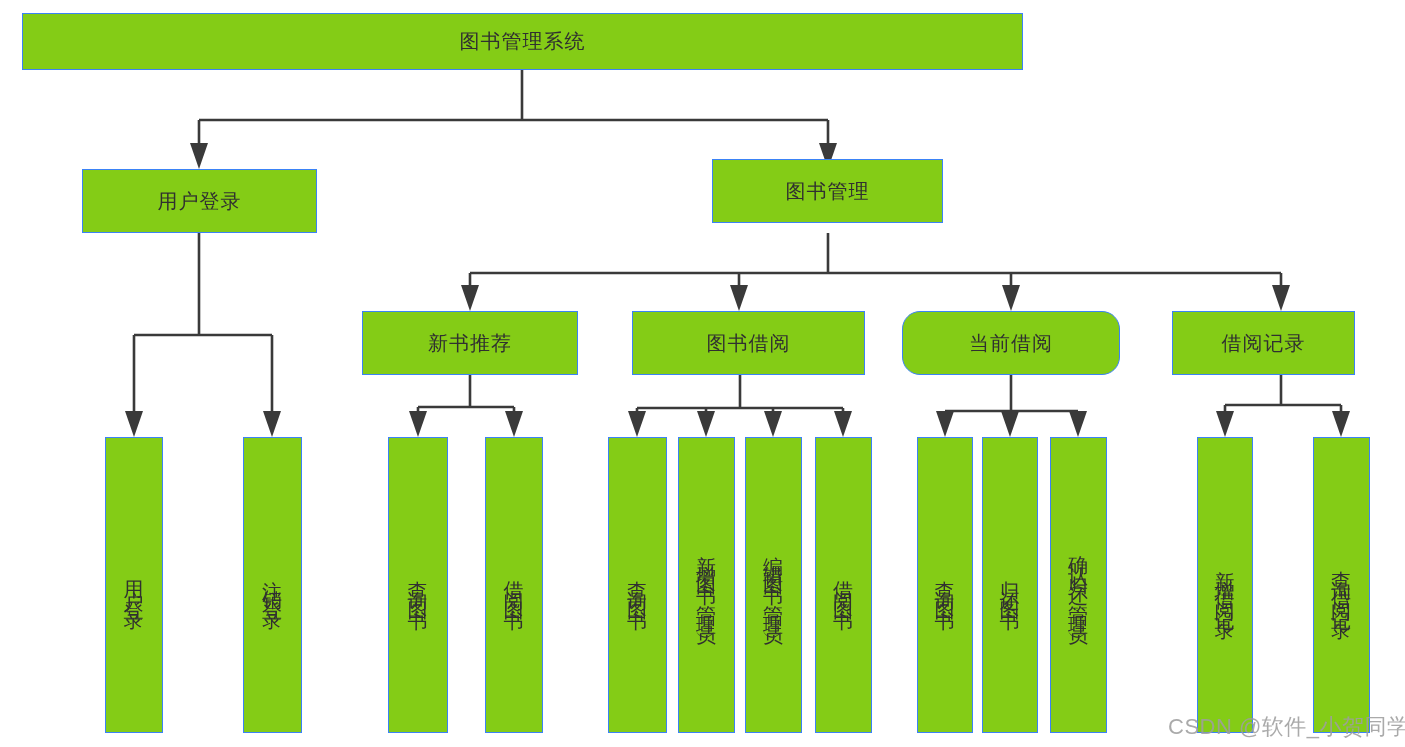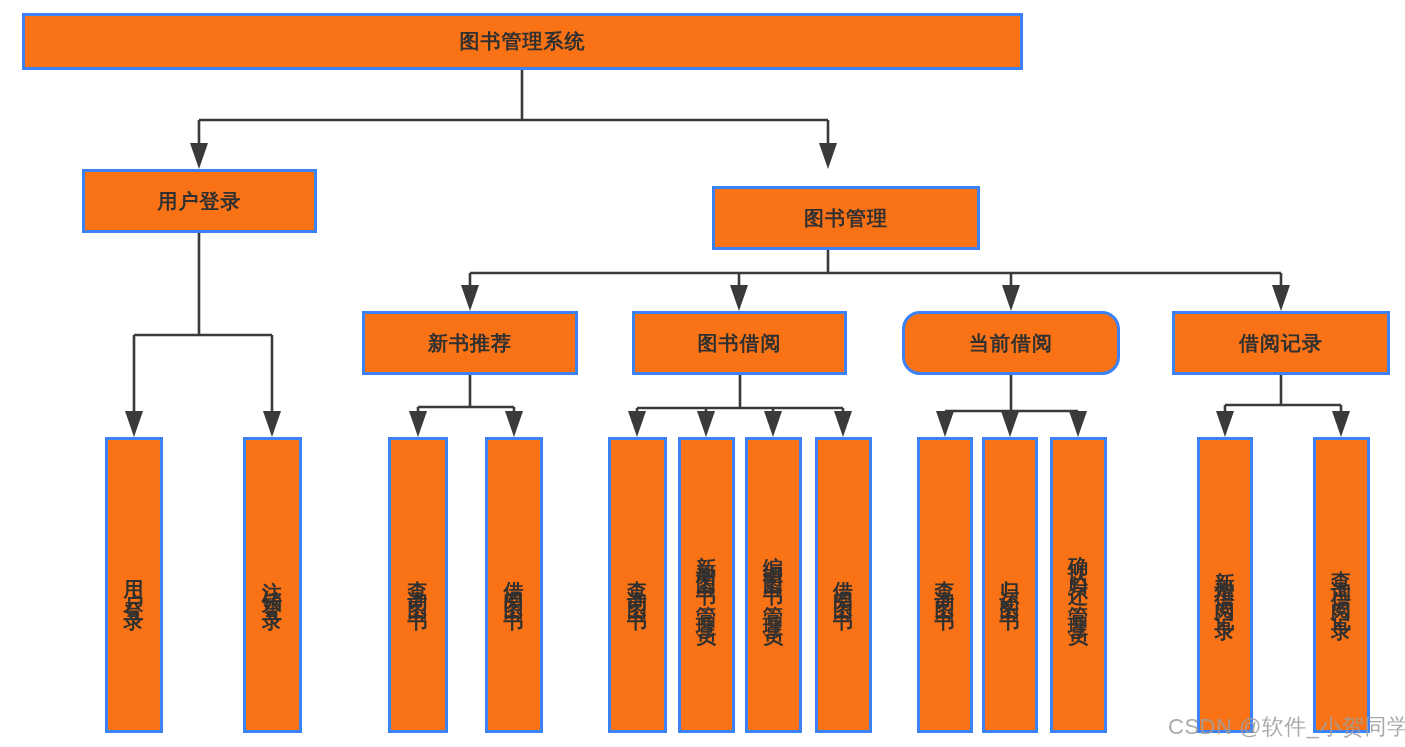--- a/index.html
+++ b/index.html
@@ -8,45 +8,44 @@
     background:#ffffff;
     font-family:"Liberation Sans","DejaVu Sans",sans-serif;
     position:relative;
     overflow:hidden;
   }
   .canvas{position:absolute;left:0;top:0;width:1405px;height:747px;}
   svg.wires{position:absolute;left:0;top:0;z-index:1;}
   .node{
     position:absolute;
     box-sizing:border-box;
-    border:3px solid #3b82f6;
-    background:#f97316;
+    border:1px solid #3b82f6;
+    background:#84cc16;
     display:flex;align-items:center;justify-content:center;
     color:#303030;
     z-index:2;
-    font-weight:bold;
   }
   .node.h{font-size:20px;letter-spacing:1px;}
   .node.leaf{z-index:2;}
   .node.leaf span{
     writing-mode:vertical-rl;
     text-orientation:mixed;
     font-size:20px;
     letter-spacing:10px;
     line-height:1;
     color:#303030;
   }
   
   .root   {left:22px;  top:13px;  width:1001px; height:57px;}
   .n-user {left:82px;  top:169px; width:235px;  height:64px;}
-  .n-book {left:712px; top:186px; width:268px;  height:64px;}
+  .n-book {left:712px; top:159px; width:231px;  height:64px;}
   .m1{left:362px;  top:311px; width:216px; height:64px;}
-  .m2{left:632px;  top:311px; width:215px; height:64px;}
+  .m2{left:632px;  top:311px; width:233px; height:64px;}
   .m3{left:902px;  top:311px; width:218px; height:64px;border-radius:18px;}
-  .m4{left:1172px; top:311px; width:218px; height:64px;}
+  .m4{left:1172px; top:311px; width:183px; height:64px;}
   .leaf{top:437px;height:296px;}
   .u1{left:105px;width:58px;} .u2{left:243px;width:59px;}
   .a1{left:388px;width:60px;} .a2{left:485px;width:58px;}
   .b1{left:608px;width:59px;} .b2{left:678px;width:57px;}
   .b3{left:745px;width:57px;} .b4{left:815px;width:57px;}
   .c1{left:917px;width:56px;} .c2{left:982px;width:56px;}
   .c3{left:1050px;width:57px;}
   .r1{left:1197px;width:56px;} .r2{left:1313px;width:57px;}
   .watermark{
     position:absolute;

